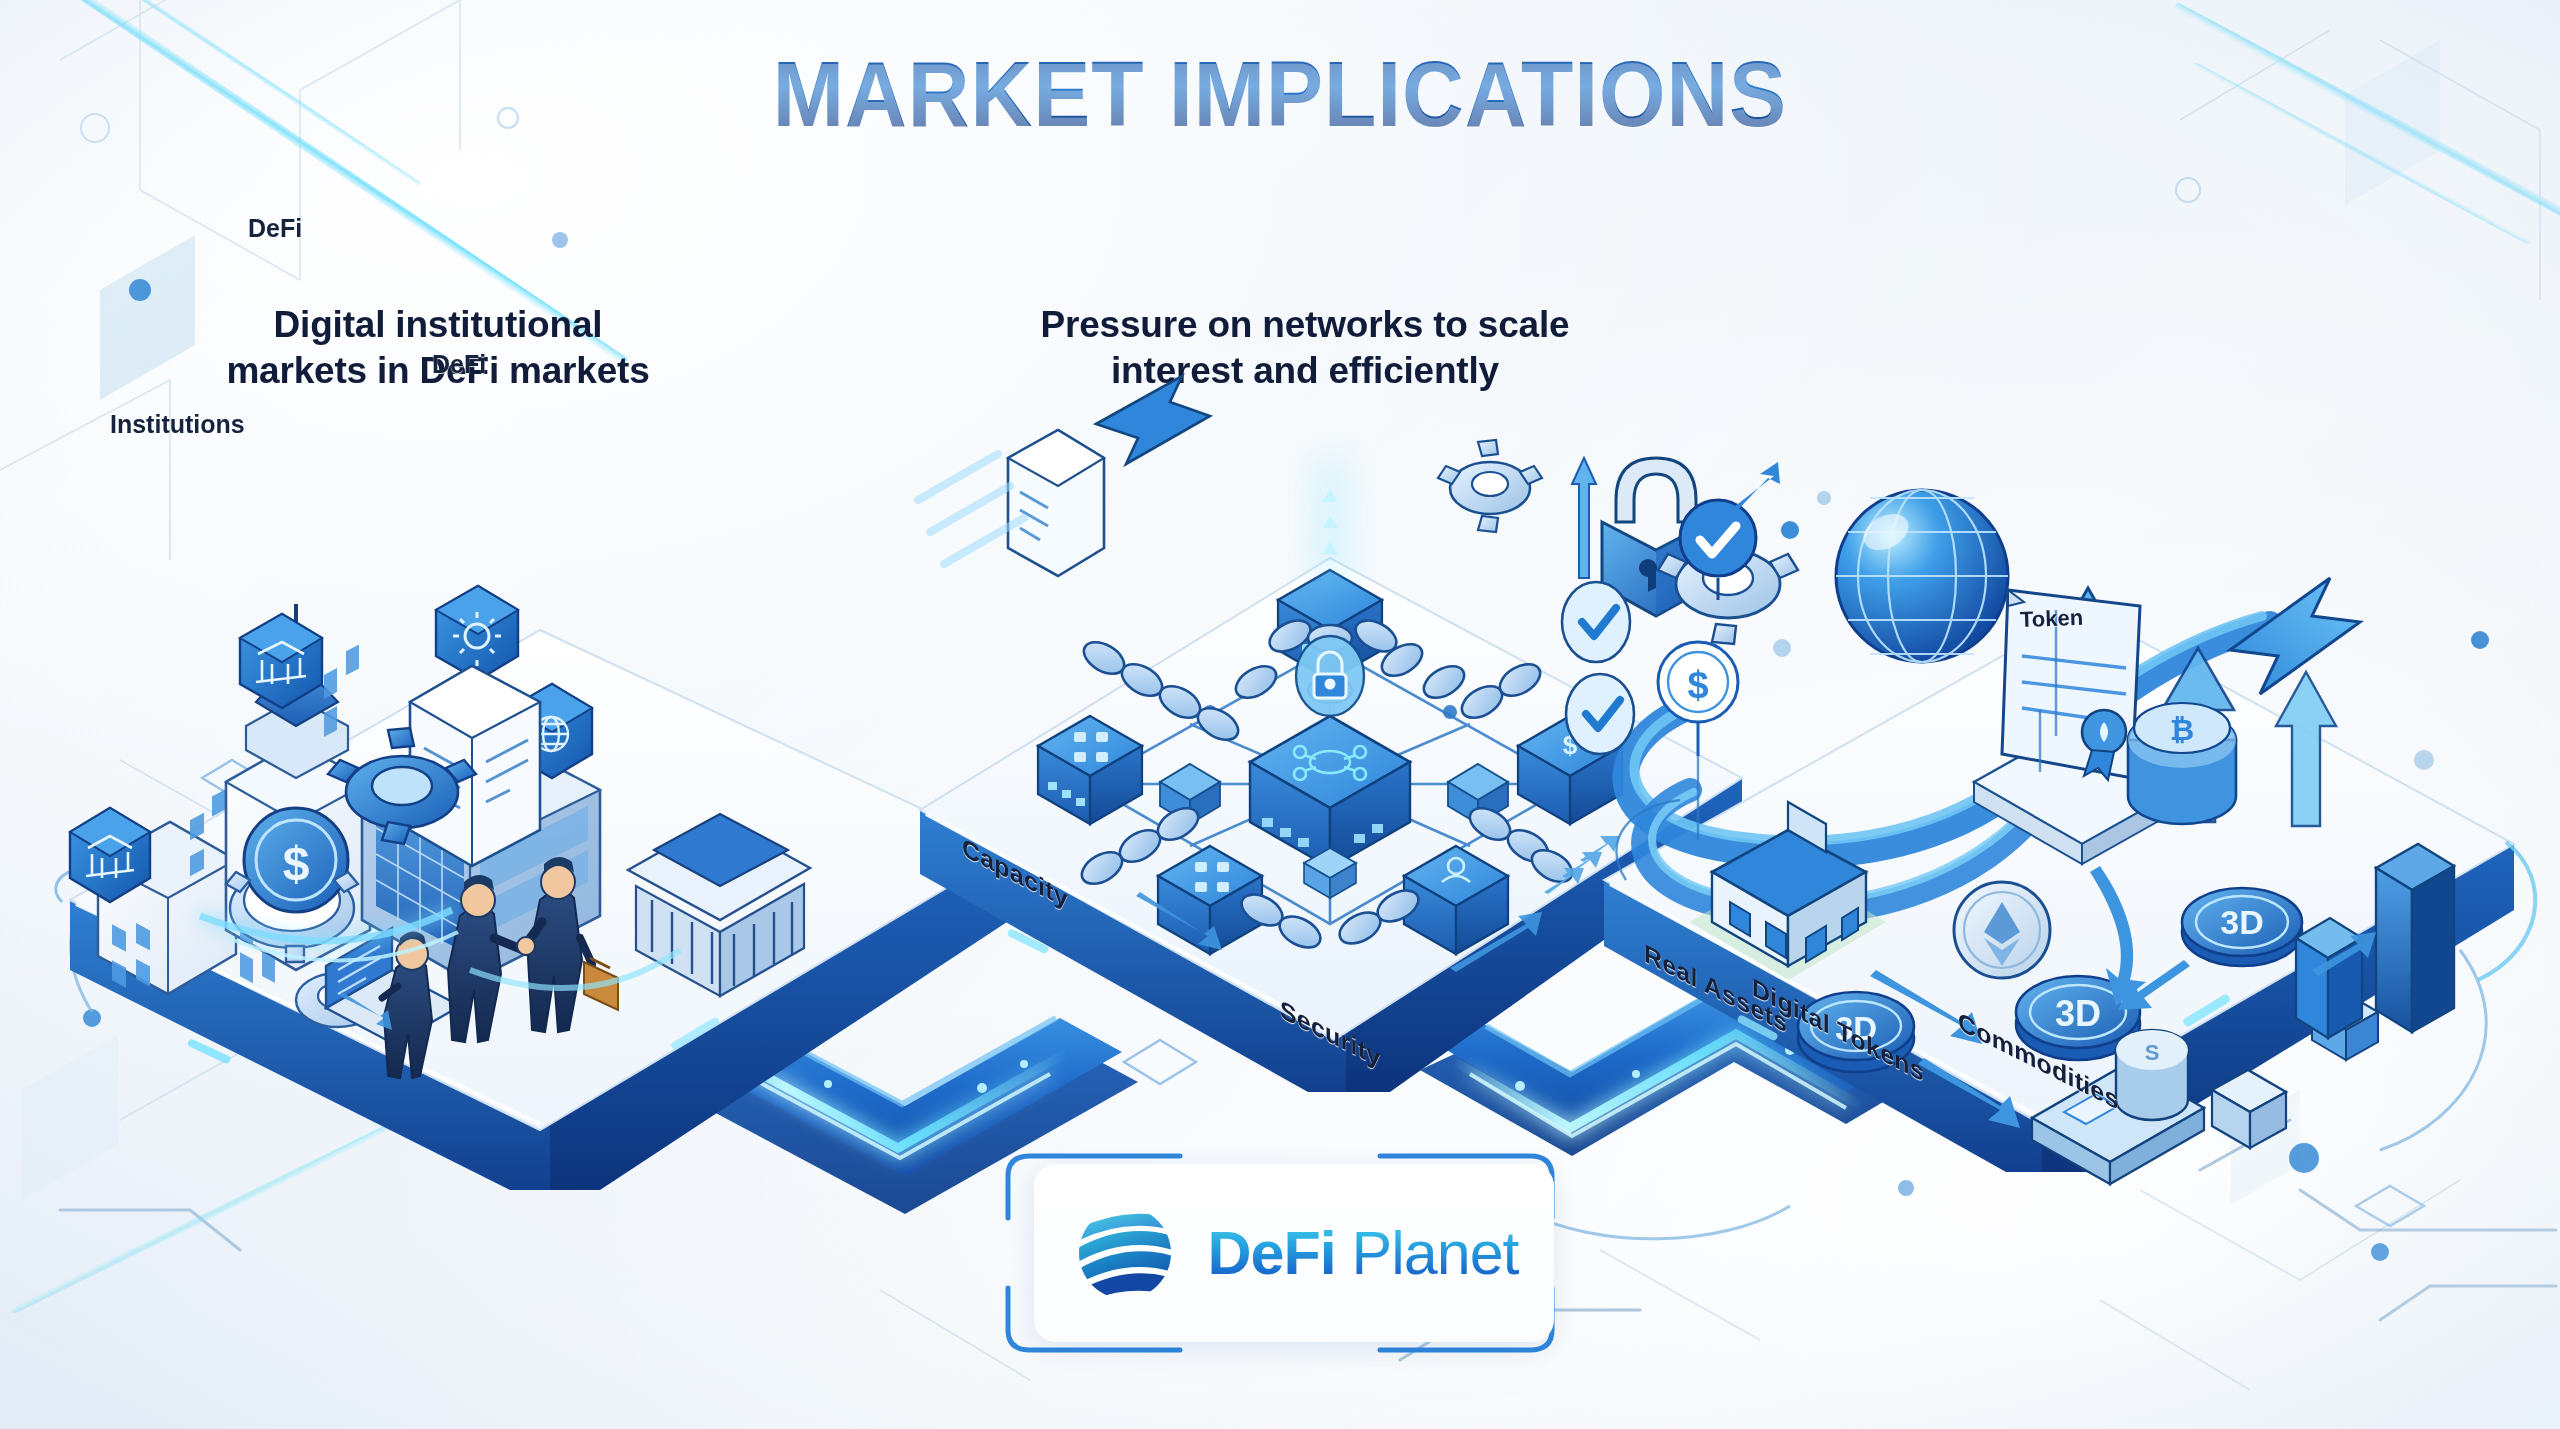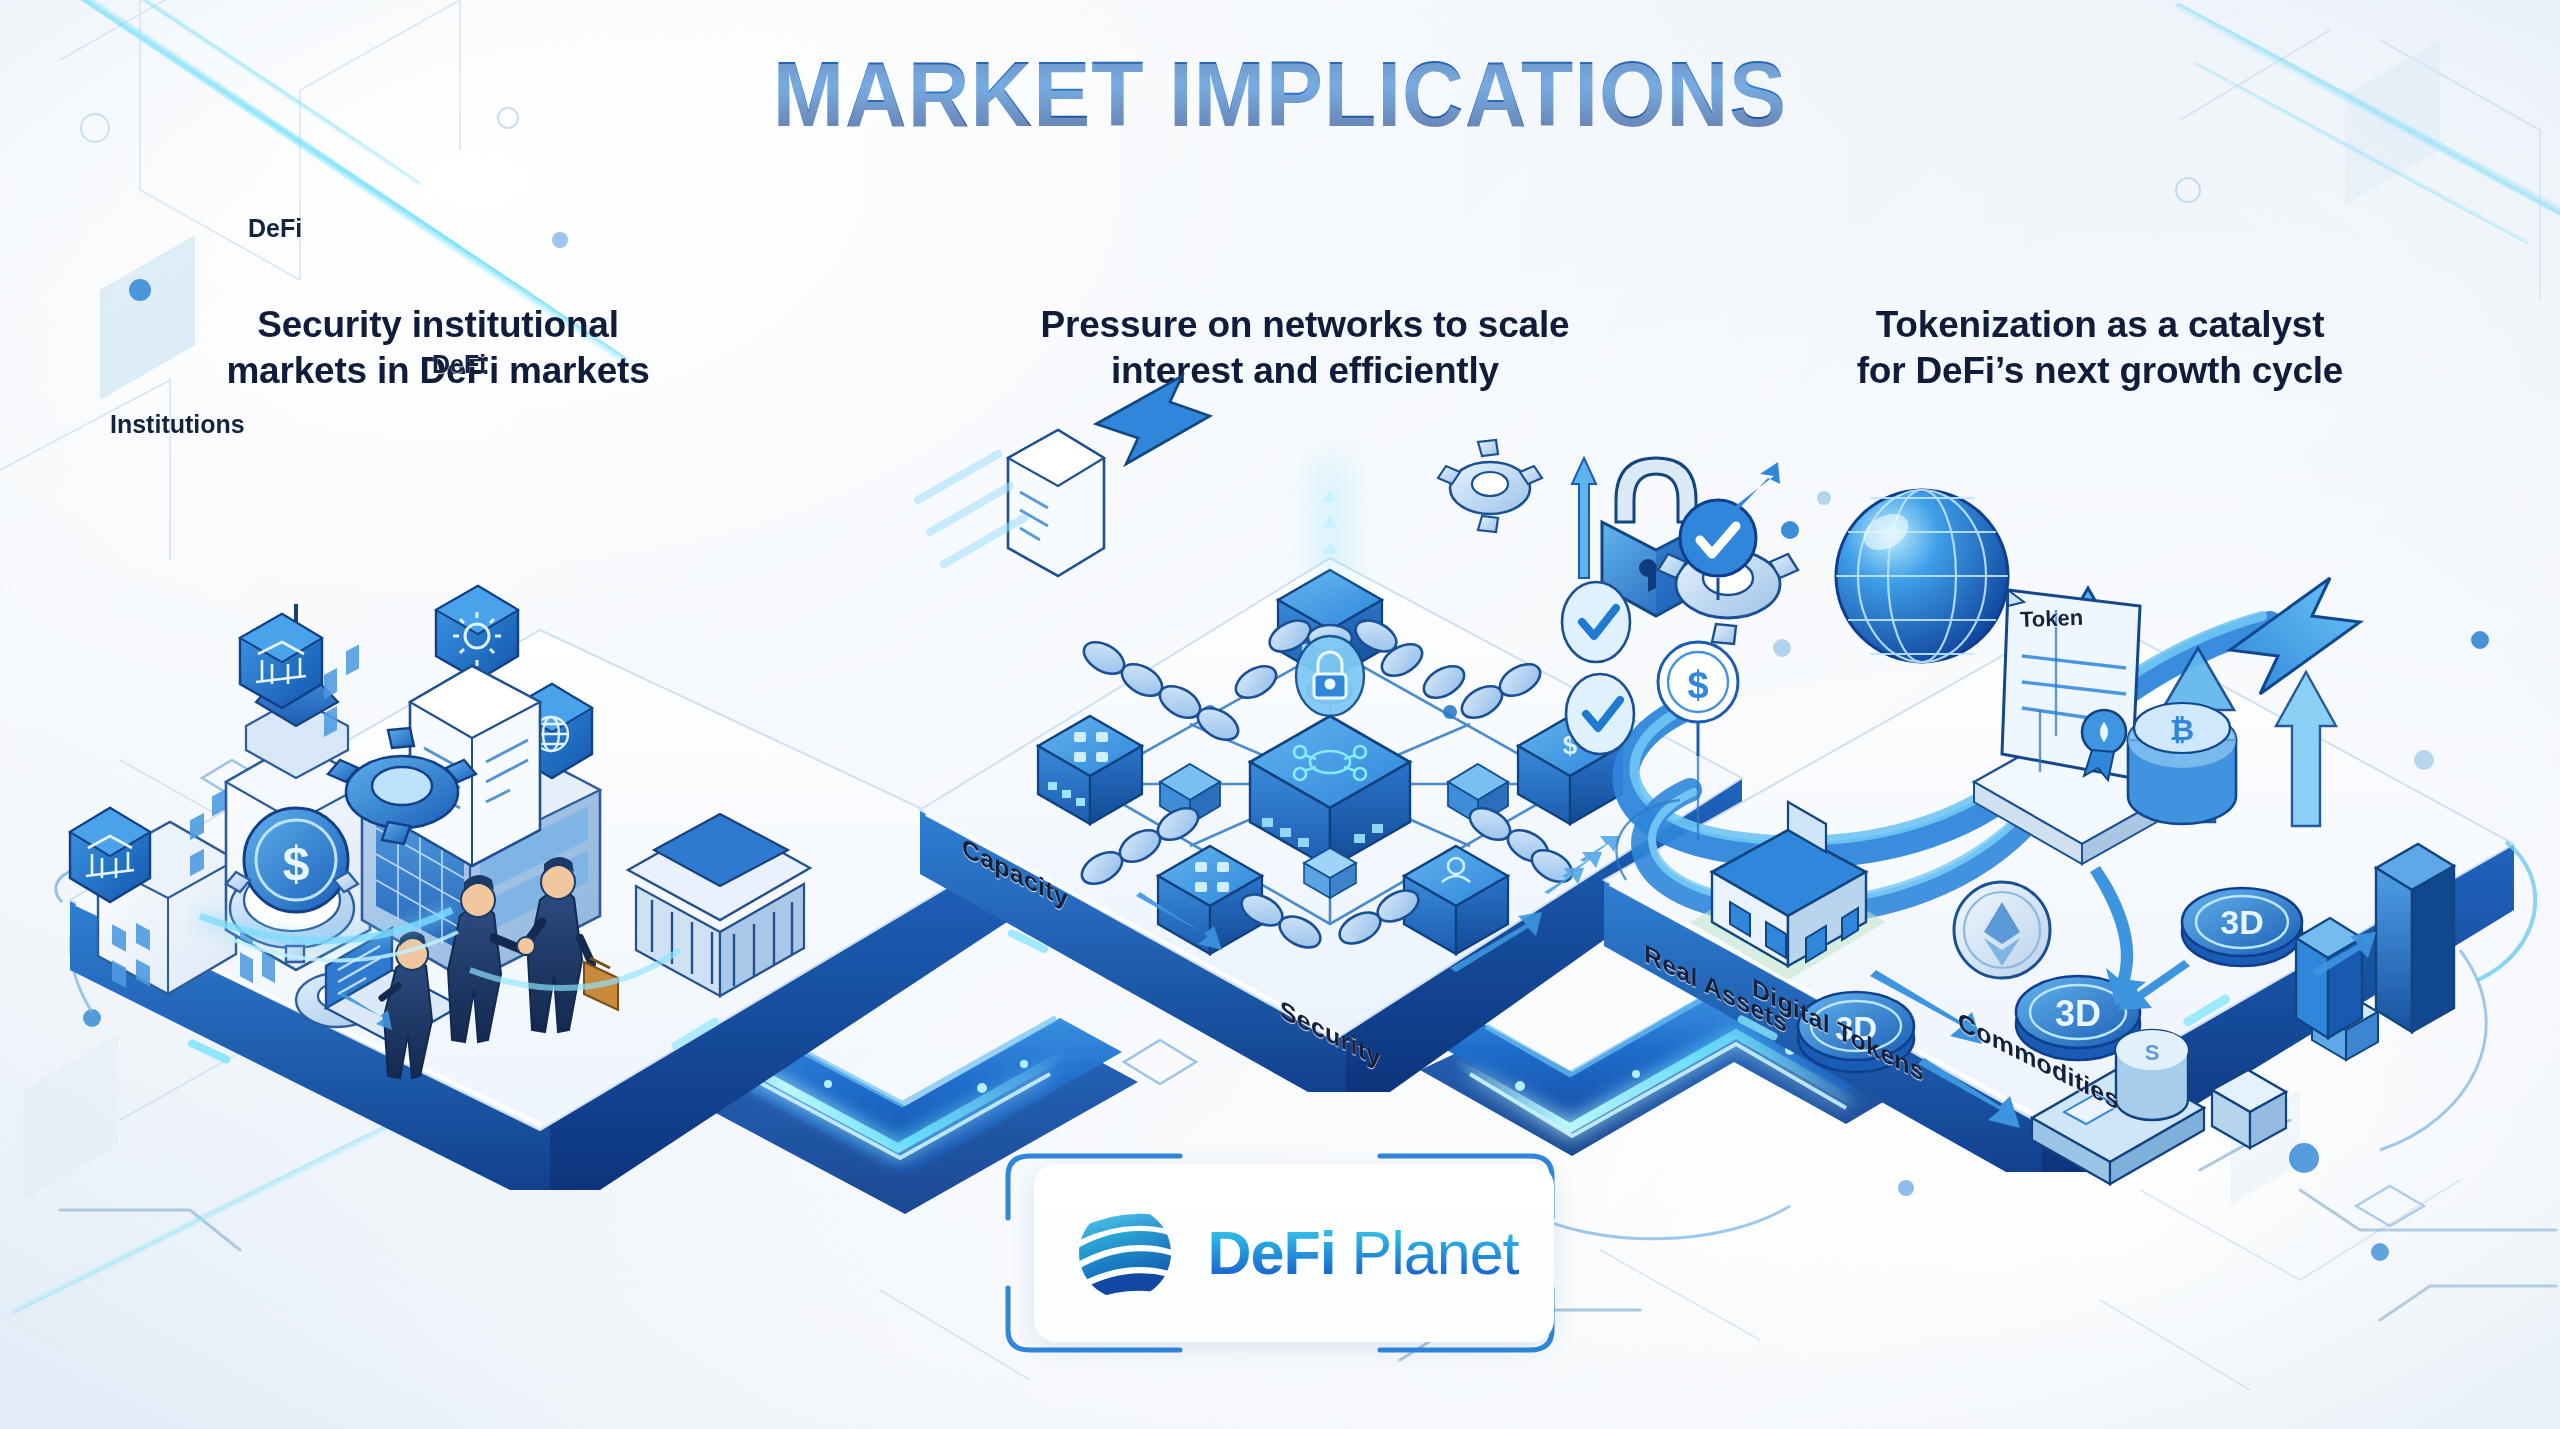--- a/index.html
+++ b/index.html
@@ -167,30 +167,26 @@
       <rect x="2150" y="70" width="560" height="9" rx="4" fill="url(#streak2)" transform="rotate(28 2300 90)"></rect>
       <rect x="2180" y="118" width="380" height="5" rx="3" fill="url(#streak2)" transform="rotate(28 2300 120)" opacity=".7"></rect>
       <rect x="0" y="1255" width="520" height="7" rx="4" fill="url(#streak)" transform="rotate(-26 120 1260)" opacity=".55"></rect>
     </g>
     <rect width="2560" height="1429" fill="url(#vig)"></rect>
   </svg>
 
   <div id="title">MARKET IMPLICATIONS</div>
 
   <div class="heading" id="h1">
-    <div>Security institutional</div>
+    <div>Digital institutional</div>
     <div>markets in DeFi markets</div>
   </div>
   <div class="heading" id="h2">
     <div>Pressure on networks to scale</div>
     <div>interest and efficiently</div>
-  </div>
-  <div class="heading" id="h3">
-    <div>Tokenization as a catalyst</div>
-    <div>for DeFi’s next growth cycle</div>
   </div>
 
   <svg class="fx-svg" viewBox="0 0 2560 1429">
     <defs>
       <linearGradient id="pipeTop" x1="0" y1="0" x2="0" y2="1">
         <stop offset="0%" stop-color="#3f9ae6"></stop>
           <stop offset="50%" stop-color="#1f6ccb"></stop>
         <stop offset="100%" stop-color="#1550a8"></stop>
       </linearGradient>
       <linearGradient id="pipeSide" x1="0" y1="0" x2="0" y2="1">

